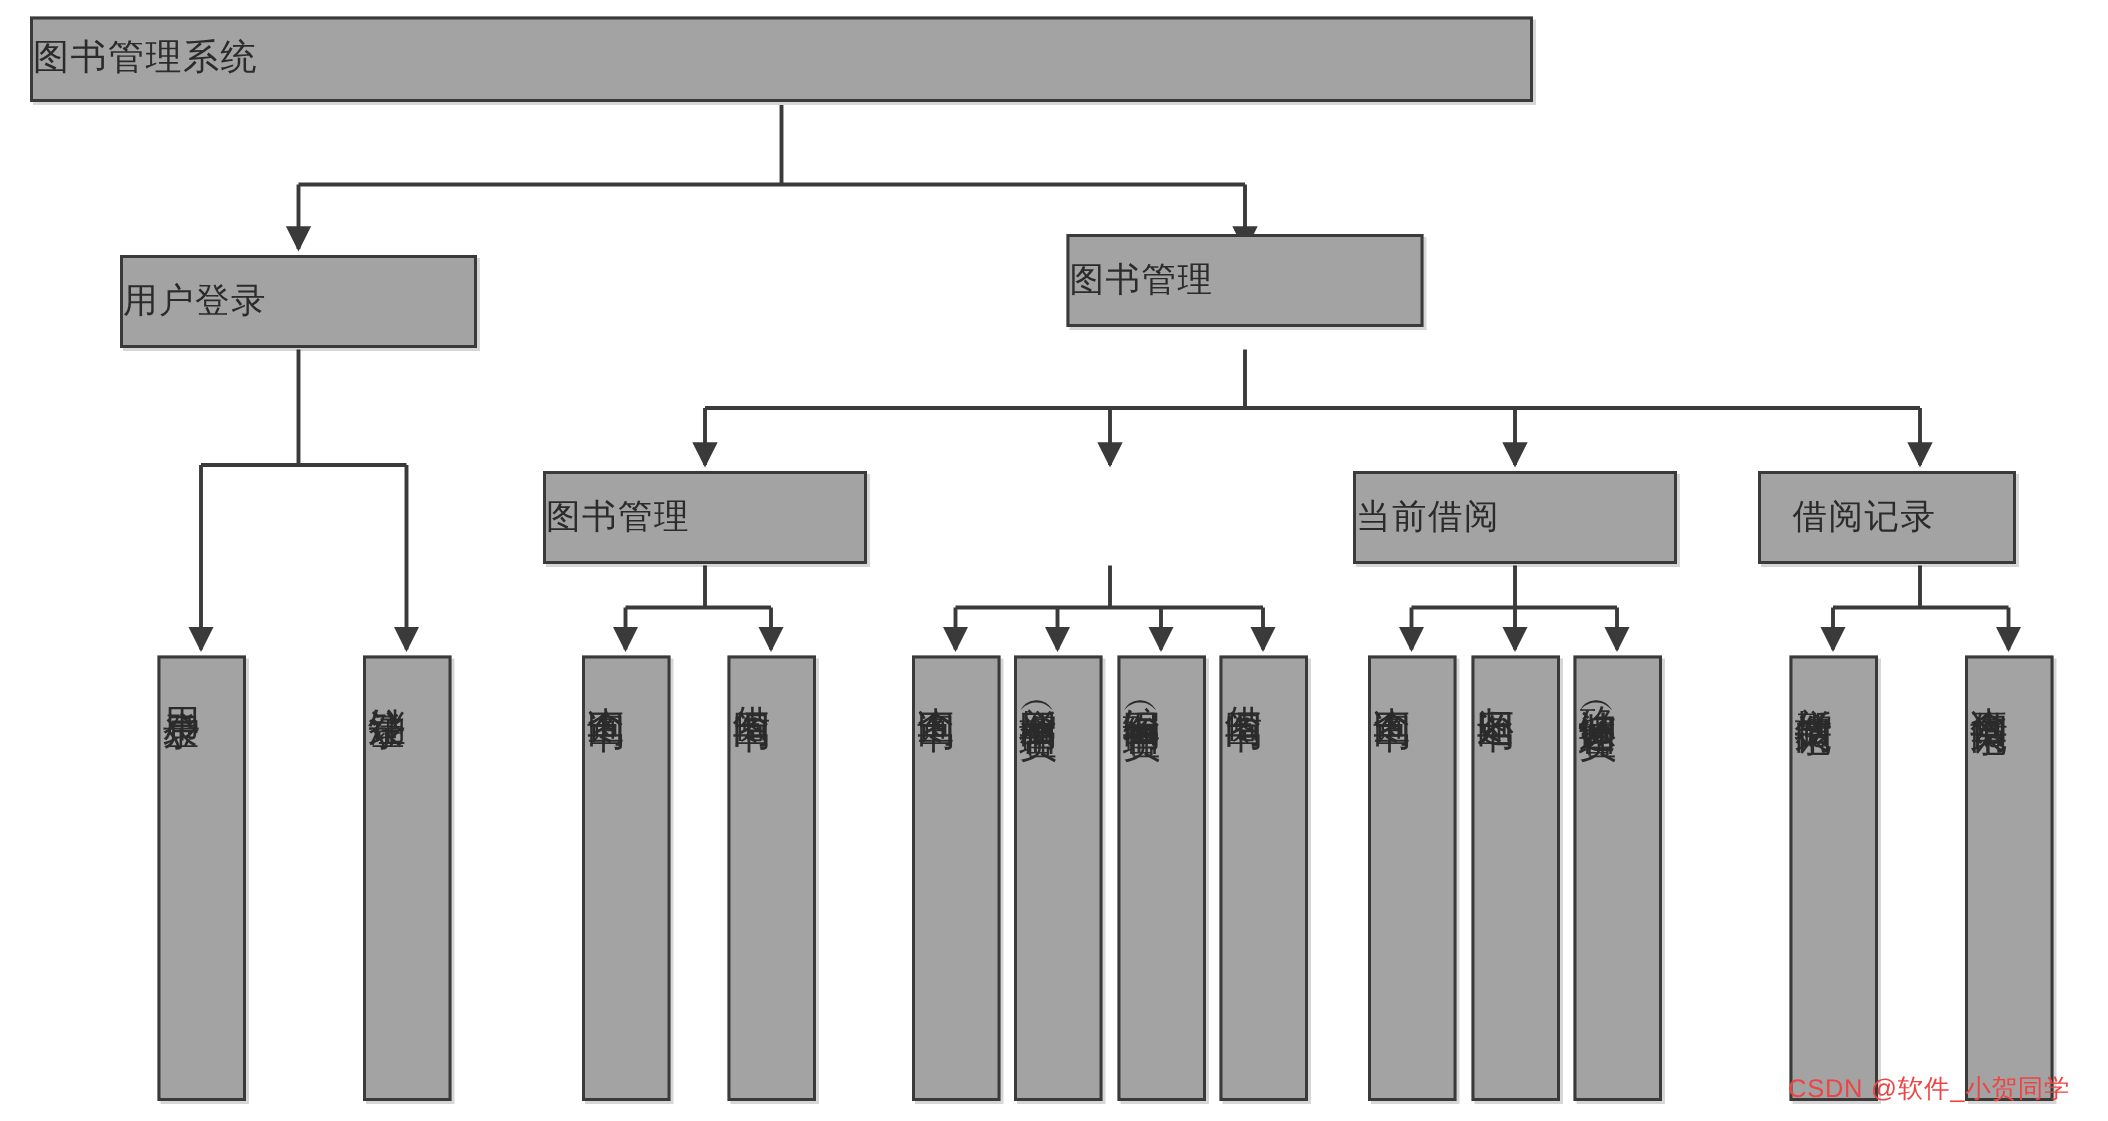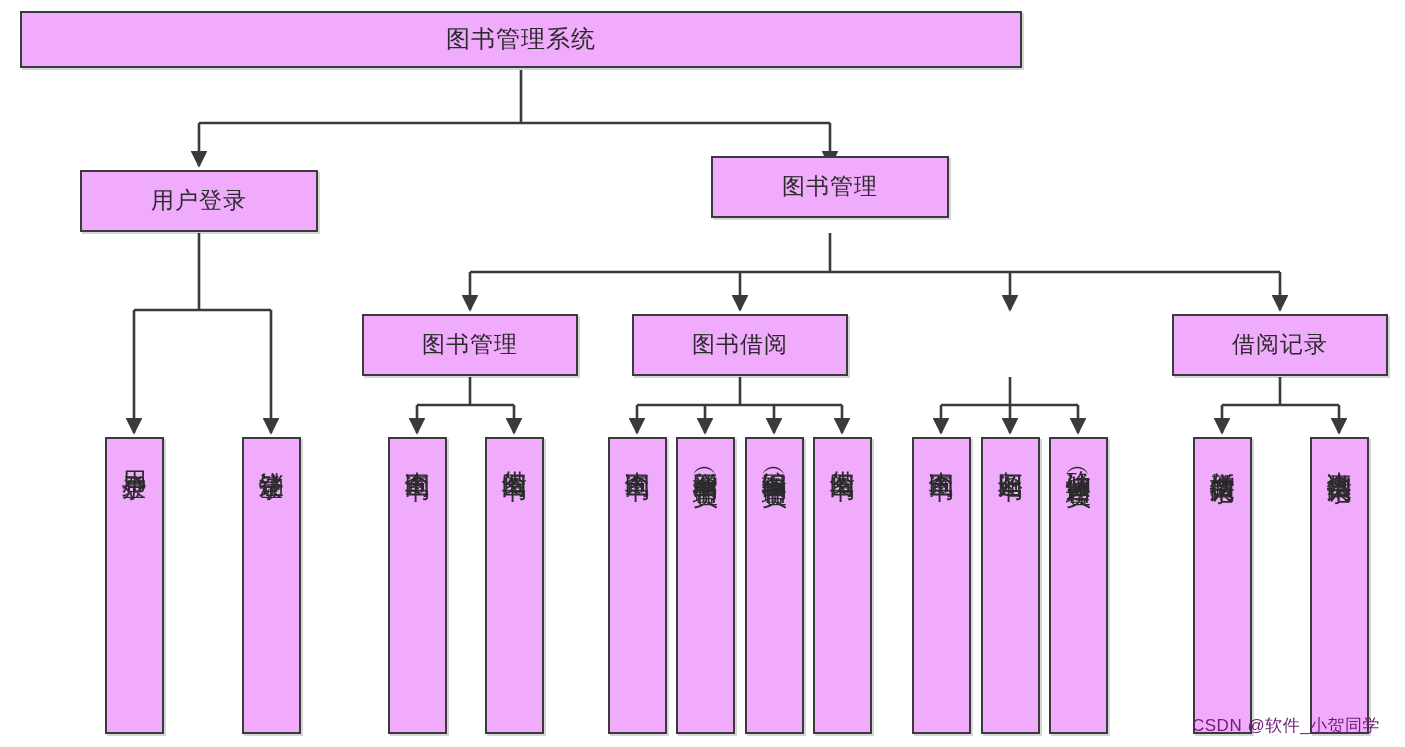--- a/index.html
+++ b/index.html
@@ -21,25 +21,24 @@
     position: absolute;
     left: 0;
     top: 0;
     width: 1405px;
     height: 747px;
     pointer-events: none;
   }
   .node {
     position: absolute;
     box-sizing: border-box;
-    background: #f0abfc;
+    background: #a3a3a3;
     border: 2px solid #3a3a3a;
     display: flex;
     align-items: center;
-    justify-content: center;
     color: #2b2b2b;
     box-shadow: 2px 2px 0 rgba(0,0,0,0.16);
   }
   .node .txt {
     display: block;
     text-align: center;
     line-height: 1.18;
   }
   .node.horizontal .txt {
     font-size: 23px;
@@ -57,21 +56,21 @@
     writing-mode: vertical-rl;
     text-orientation: upright;
     font-size: 25px;
     line-height: 1.06;
     letter-spacing: 2px;
     white-space: nowrap;
   }
   .watermark {
     position: absolute;
     font-size: 17px;
-    color: #701a75;
+    color: #ef4444;
     letter-spacing: 0.5px;
     white-space: nowrap;
     user-select: none;
   }
 </style>
 </head>
 <body>
 
 <div id="canvas">
 
@@ -147,24 +146,24 @@
   <div class="node horizontal" style="left:80px; top:170px; width:238px; height:62px;">
     <span class="txt">用户登录</span>
   </div>
   <div class="node horizontal" style="left:711px; top:156px; width:238px; height:62px;">
     <span class="txt">图书管理</span>
   </div>
 
   <div class="node horizontal" style="left:362px; top:314px; width:216px; height:62px;">
     <span class="txt">图书管理</span>
   </div>
-  <div class="node horizontal" style="left:632px; top:314px; width:216px; height:62px;">
-    <span class="txt">图书借阅</span>
-  </div>
-  <div class="node horizontal" style="left:1172px; top:314px; width:216px; height:62px;">
+  <div class="node horizontal" style="left:902px; top:314px; width:216px; height:62px;">
+    <span class="txt">当前借阅</span>
+  </div>
+  <div class="node horizontal" style="left:1172px; top:314px; width:172px; height:62px;padding-left:21px;">
     <span class="txt">借阅记录</span>
   </div>
 
   <div class="node vertical" style="left:105px; top:437px; width:59px; height:297px;">
     <span class="txt">用户登录</span>
   </div>
   <div class="node vertical" style="left:242px; top:437px; width:59px; height:297px;">
     <span class="txt">注销登录</span>
   </div>
 

